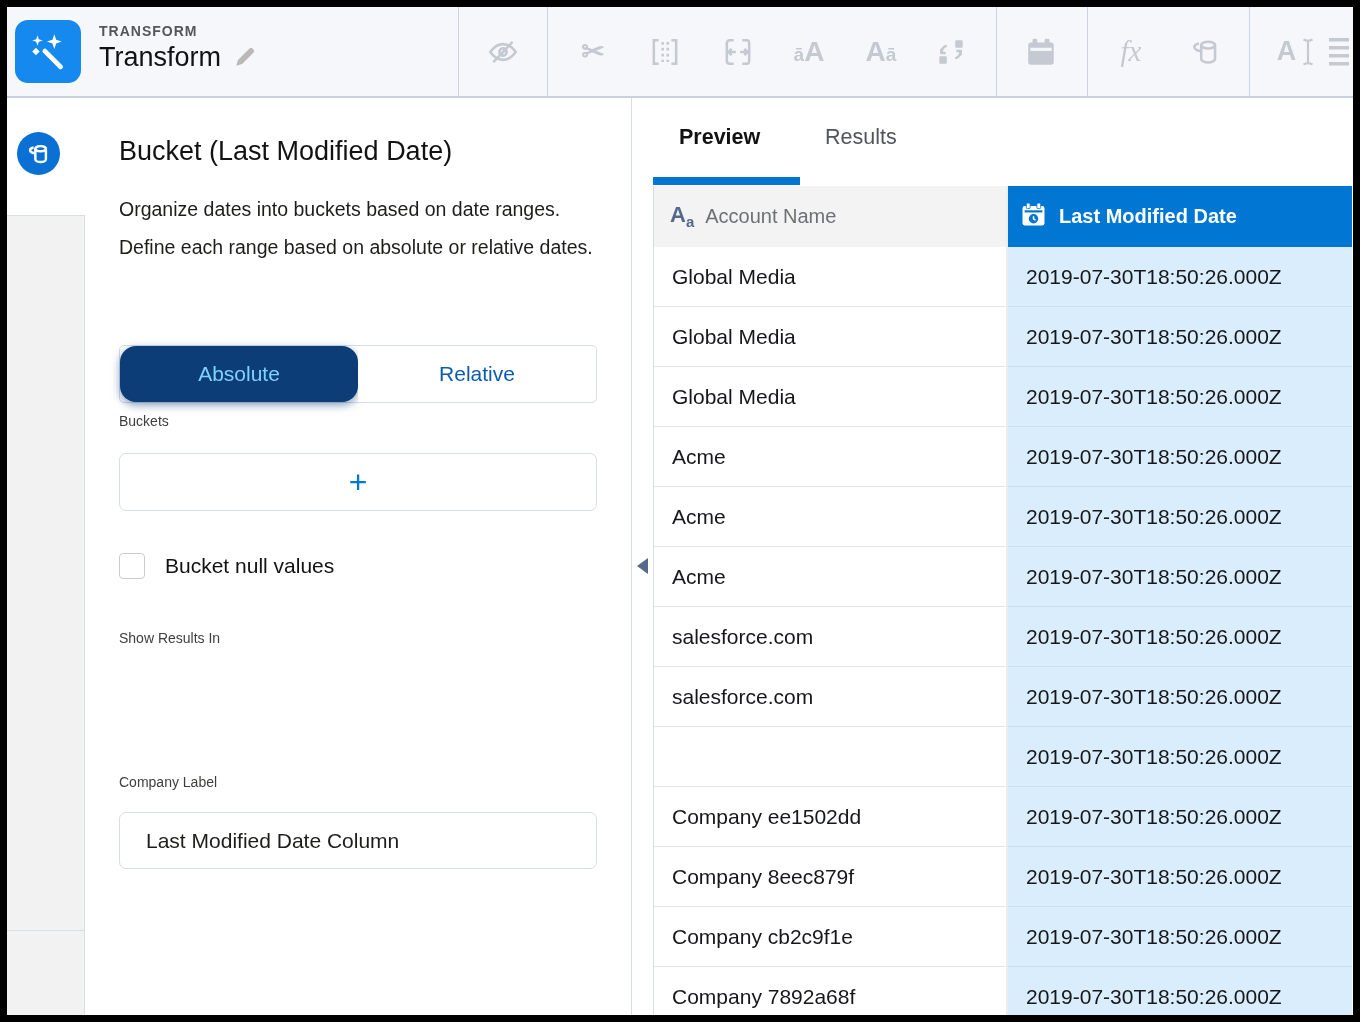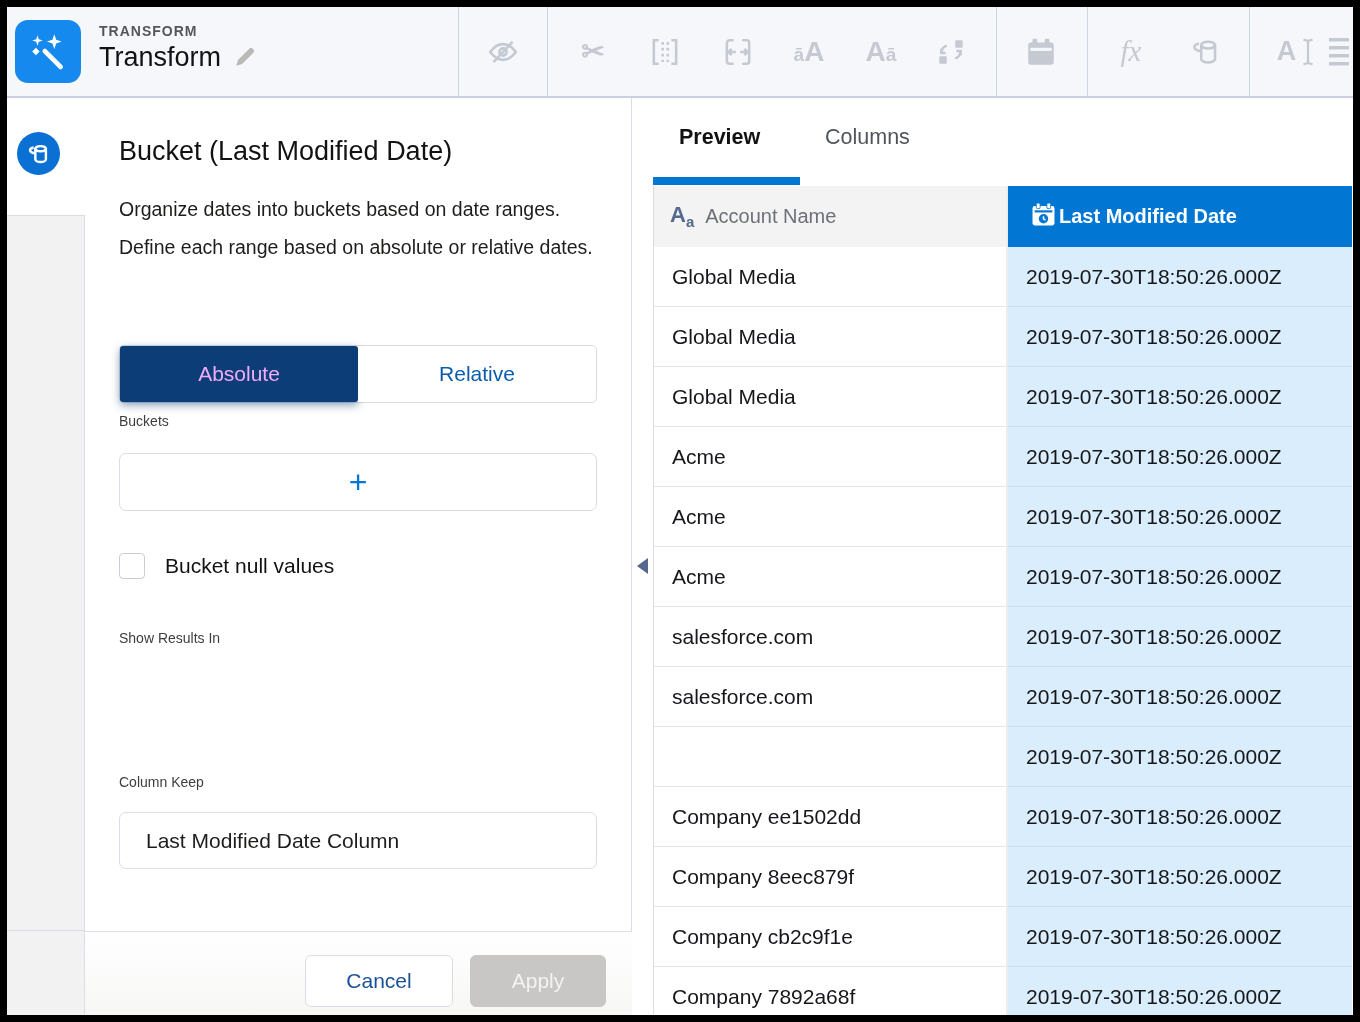--- a/index.html
+++ b/index.html
@@ -26,21 +26,21 @@
   
   .canvas-rail { position:absolute; left:0; top:208px; width:78px; height:800px; background:#f3f2f2; border-top:1px solid #d8dde6; border-right:1px solid #d8dde6; }
   .node-icon { position:absolute; left:10px; top:125px; width:43px; height:43px; border-radius:50%; background:#0b70d3; display:flex; align-items:center; justify-content:center; }
 
   
   .card { position:absolute; left:78px; top:91px; width:547px; height:917px; background:#fff; border-right:1px solid #d8dde6; }
   .card-title { position:absolute; left:34px; top:38px; font-size:27px; color:#121212; }
   .card-desc { position:absolute; left:34px; top:92px; width:478px; font-size:19.5px; line-height:38px; color:#1d1d1b; }
   .mode-toggle { position:absolute; left:34px; top:247px; width:478px; height:58px; border:1px solid #d8dde6; border-radius:5px; display:flex; }
   .mode-btn { flex:1; display:flex; align-items:center; justify-content:center; font-size:21px; cursor:pointer; }
-  .mode-btn.selected { background:#0c3d76; color:#f0abfc; border-radius:3px; box-shadow:0 3px 8px rgba(12,61,118,.5); }
+  .mode-btn.selected { background:#0c3d76; color:#7dd3fc; border-radius:16px; box-shadow:0 3px 8px rgba(12,61,118,.5); }
   .mode-btn.unselected { color:#0b5cab; background:#fff; border-radius:0 5px 5px 0; }
   .field-label { position:absolute; left:34px; font-size:14px; color:#3e3e3c; }
   .add-bucket { position:absolute; left:34px; top:355px; width:478px; height:58px; border:1px solid #d8dde6; border-radius:7px; background:#fff; display:flex; align-items:center; justify-content:center; font-size:32px; color:#0176d3; cursor:pointer; }
   .chk-row { position:absolute; left:34px; top:455px; display:flex; align-items:center; gap:20px; }
   .checkbox { width:26px; height:26px; border:1px solid #c9ccd2; border-radius:4px; background:#fff; cursor:pointer; }
   .chk-label { font-size:21px; color:#121212; }
   .select-box { position:absolute; left:34px; top:570px; width:478px; height:58px; border:1px solid #d8dde6; border-radius:7px; background:#fff; display:flex; align-items:center; cursor:pointer; }
   .select-value { margin-left:26px; font-size:21px; color:#1d1d1b; }
   .caret { position:absolute; right:32px; top:24px; width:0; height:0; border-left:9px solid transparent; border-right:9px solid transparent; border-top:11px solid #55565a; }
   .text-input { position:absolute; left:34px; top:714px; width:478px; height:57px; border:1px solid #d8dde6; border-radius:7px; background:#fff; display:flex; align-items:center; }
@@ -56,21 +56,21 @@
   
   .preview { position:absolute; left:646px; top:91px; width:700px; height:917px; background:#fff; }
   .tab { position:absolute; top:0; height:79px; display:flex; align-items:center; font-size:21.5px; cursor:pointer; }
   .tab-preview { left:26px; font-weight:bold; color:#121212; }
   .tab-columns { left:172px; color:#50555c; }
   .tab-underline { position:absolute; left:0; top:79px; width:147px; height:8px; background:#0176d3; }
   .table { position:absolute; left:0; top:88px; width:700px; height:829px; overflow:hidden; border-left:1px solid #d8dde6; }
   .thead { display:flex; height:61px; }
   .th { display:flex; align-items:center; font-size:20px; }
   .th-account { width:354px; background:#f3f3f3; border-right:2px solid #eceded; color:#6d7077; padding-left:16px; gap:11px; cursor:pointer; }
-  .th-date { width:344px; background:#0176d3; color:#fff; font-weight:bold; padding-left:22px; gap:2px; cursor:pointer; }
+  .th-date { width:344px; background:#0176d3; color:#fff; font-weight:bold; padding-left:12px; gap:12px; cursor:pointer; }
   .type-aa { color:#54698d; font-size:22px; font-weight:bold; line-height:1; }
   .type-aa sub { font-size:15px; font-weight:bold; }
   .trow { display:flex; height:60px; }
   .td { display:flex; align-items:center; font-size:21px; color:#16171a; padding-left:18px; }
   .td-account { width:354px; background:#fff; border-right:2px solid #eceded; border-bottom:1px solid #e4e8ee; }
   .td-date { width:344px; background:#d9edfc; border-bottom:1px solid #c9def2; }
 </style>
 </head>
 <body>
 
@@ -224,36 +224,32 @@
       <span>+</span>
     </div>
 
     <div class="chk-row">
       <div class="checkbox"></div>
       <div class="chk-label">Bucket null values</div>
     </div>
 
     <div class="field-label" style="top:532px">Show Results In</div>
 
-    <div class="field-label" style="top:676px">Column Keep</div>
+    <div class="field-label" style="top:676px">Company Label</div>
     <div class="text-input">
       <span class="input-value">Last Modified Date Column</span>
     </div>
 
-    <div class="panel-footer">
-      <div class="btn btn-cancel">Cancel</div>
-      <div class="btn btn-apply">Apply</div>
-    </div>
   </div>
 
   <div class="collapse-handle"></div>
 
   <div class="preview">
     <div class="tab tab-preview">Preview</div>
-    <div class="tab tab-columns">Columns</div>
+    <div class="tab tab-columns">Results</div>
     <div class="tab-underline"></div>
 
     <div class="table">
       <div class="thead">
         <div class="th th-account">
           <span class="type-aa">A<sub>a</sub></span>
           <span>Account Name</span>
         </div>
         <div class="th th-date">
           <span>

